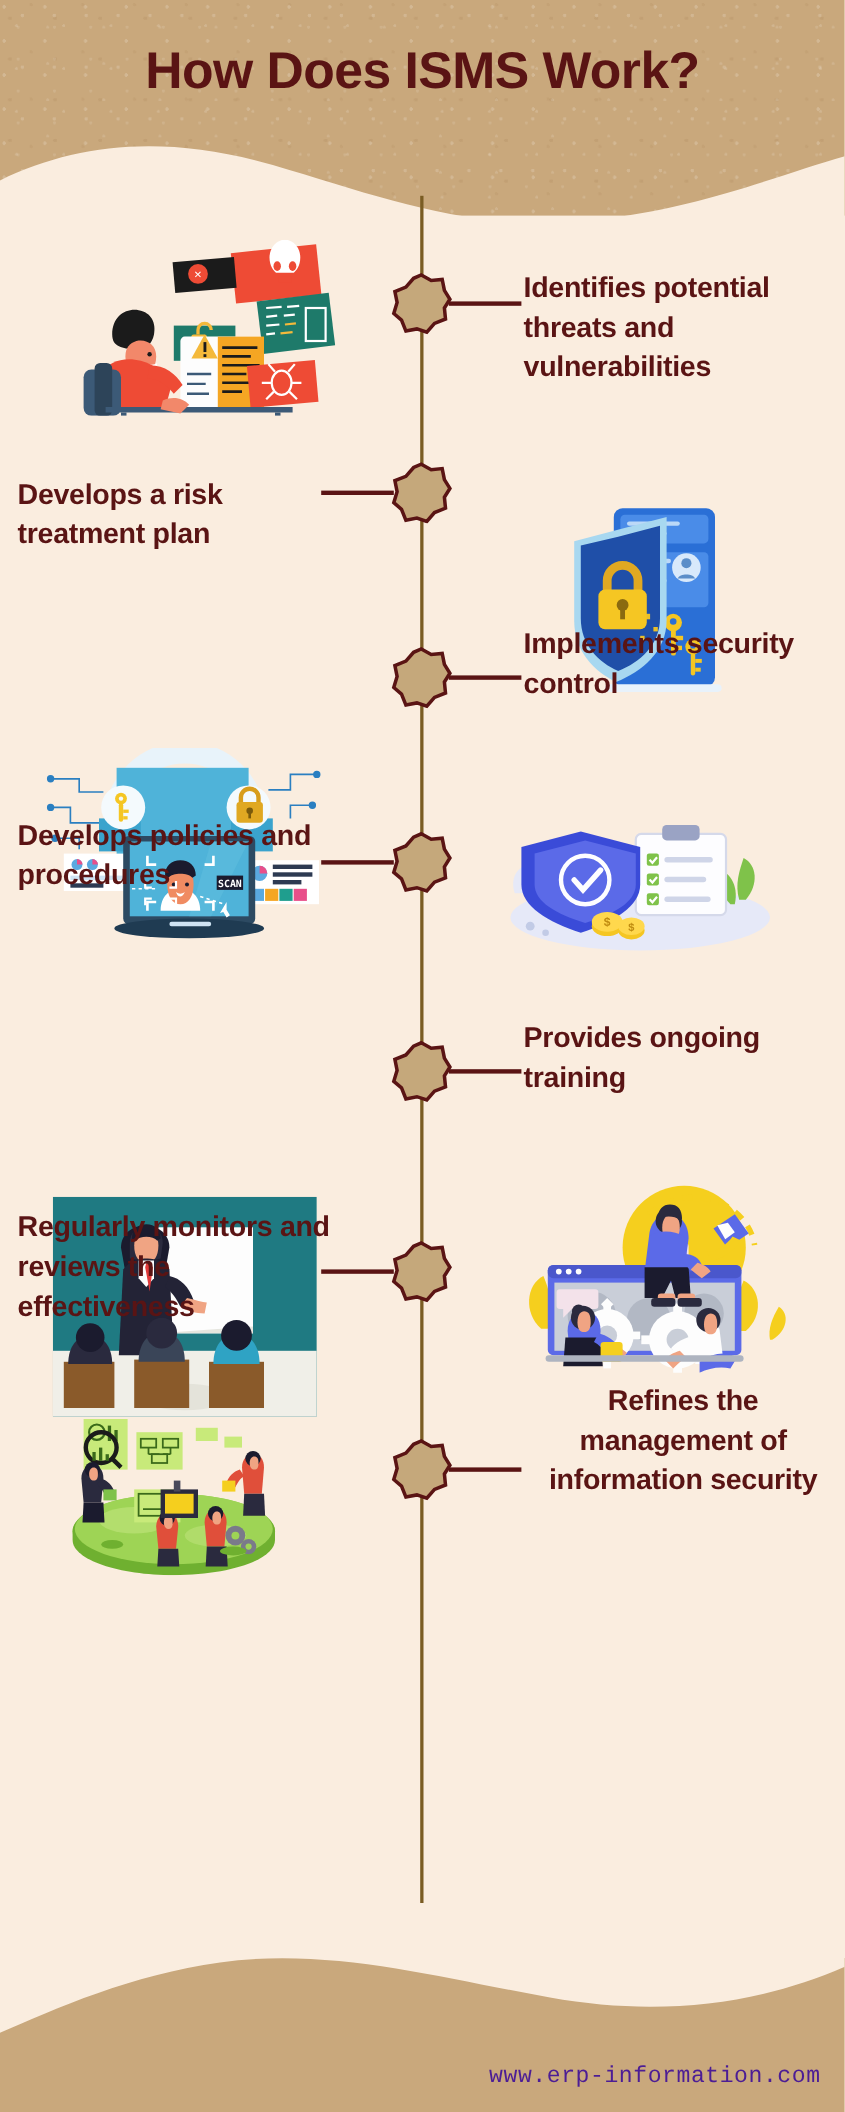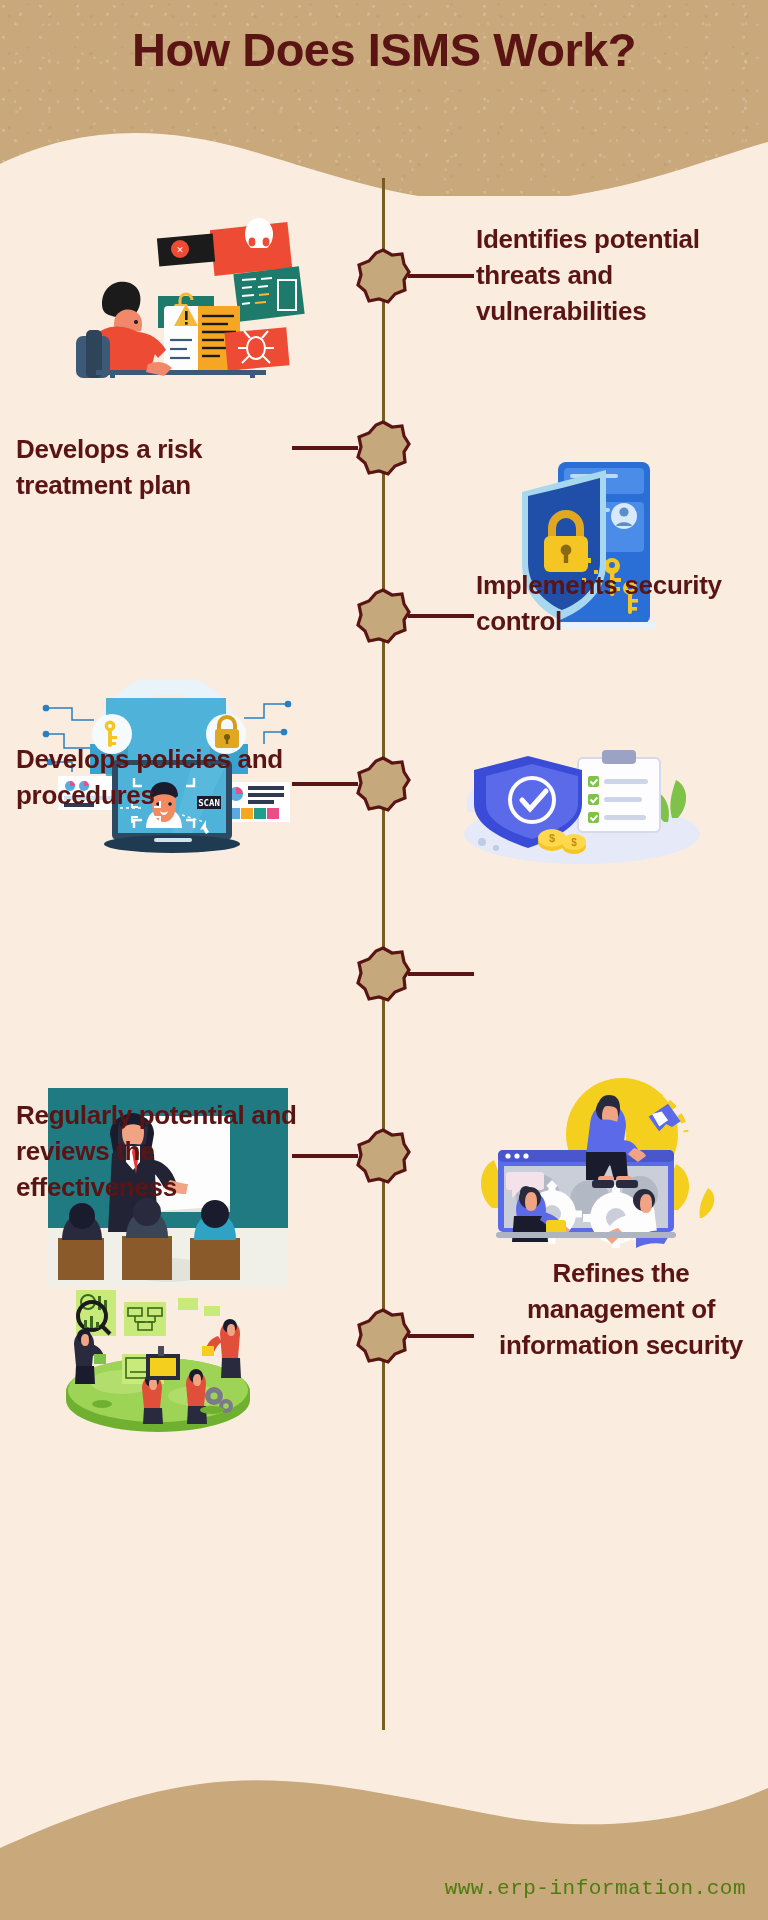--- a/index.html
+++ b/index.html
@@ -32,21 +32,21 @@
     opacity: .85;
   }
   .header h1 {
     position: relative;
     color: #5a1414;
     font-size: 47px;
     line-height: 1.18;
     font-weight: bold;
     text-align: center;
     letter-spacing: -0.5px;
-    padding-top: 22px;
+    padding-top: 36px;
   }
   .wave-top { position: absolute; left: 0; top: 120px; width: 768px; height: 110px; display:block; }
   .wave-bottom { position: absolute; left: 0; bottom: 0; width: 768px; height: 190px; }
 
   
   .spine {
     position: absolute; left: 382px; top: 178px; width: 3px; height: 1630px;
     background: #7a5c23;
   }
   .node {
@@ -74,21 +74,21 @@
   .art { position: absolute; z-index: 2; }
   .art svg { display: block; }
 
   
   .footer {
     position: absolute; left: 0; bottom: 0; width: 768px; height: 140px;
     background: #c9a87c;
   }
   .footer .url {
     position: absolute; right: 22px; bottom: 20px;
-    color: #4d7c0f;
+    color: #4c1d95;
     font-family: "Liberation Mono", "DejaVu Sans Mono", monospace;
     font-size: 21px;
     letter-spacing: 0.5px;
   }
 </style>
 </head>
 <body>
 
 <div class="page">
 
@@ -171,21 +171,21 @@
         <rect x="210" y="157" width="5" height="3" fill="#3c5a77"></rect>
       <path d="M108 146 c10-4 18-2 24 4 l-8 8 l-18-4z" fill="#f2886a"></path>
     </svg>
   </div>
   <div class="node" style="top:248px;">
     <svg viewBox="0 0 56 56">
         <path d="M28 2 L37 7 L47 6 L49 16 L54 24 L49 32 L50 42 L40 46 L33 54 L24 51 L14 53 L10 43 L3 37 L6 27 L4 17 L14 13 L21 5 Z" fill="#c5a87b" stroke="#5a1414" stroke-width="3.2"></path>
       </svg>
   </div>
   <div class="connector" style="left:408px; top:274px; width:66px;"></div>
-  <div class="txt right" style="top:222px;">Identifies potential threats and vulnerabilities</div>
+  <div class="txt right" style="top:244px;">Identifies potential threats and vulnerabilities</div>
 
   <div class="art" style="left:520px; top:452px;">
     <svg width="150" height="200" viewBox="0 0 150 200">
       <rect x="38" y="10" width="92" height="162" rx="8" fill="#2a6fd6"></rect>
       <rect x="44" y="16" width="80" height="26" rx="4" fill="#4a8ce8"></rect>
       <rect x="50" y="22" width="48" height="4" rx="2" fill="#bcd9f7"></rect>
       <rect x="50" y="31" width="36" height="4" rx="2" fill="#bcd9f7"></rect>
       <rect x="44" y="50" width="80" height="50" rx="4" fill="#4a8ce8"></rect>
       <circle cx="104" cy="64" r="13" fill="#d8e9fb"></circle>
         <circle cx="104" cy="60" r="4.6" fill="#5b8ec9"></circle>
@@ -416,20 +416,21 @@
         <circle cx="167" cy="126" r="14" fill="#1b1b2e"></circle>
       </g>
     </svg>
   </div>
   <div class="node" style="top:946px;">
     <svg viewBox="0 0 56 56">
         <path d="M28 2 L37 7 L47 6 L49 16 L54 24 L49 32 L50 42 L40 46 L33 54 L24 51 L14 53 L10 43 L3 37 L6 27 L4 17 L14 13 L21 5 Z" fill="#c5a87b" stroke="#5a1414" stroke-width="3.2"></path>
       </svg>
   </div>
   <div class="connector" style="left:408px; top:972px; width:66px;"></div>
+  <div class="txt right" style="top:926px;">Provides ongoing training</div>
 
   <div class="art" style="left:440px; top:1068px;">
     <svg width="290" height="180" viewBox="0 0 290 180">
       <circle cx="182" cy="66" r="56" fill="#f5cf1e"></circle>
       <path d="M150 36 a56 50 0 0 1 96 28" fill="none" stroke="#f5cf1e" stroke-width="5" stroke-dasharray="9 8"></path>
       <g fill="#f5cf1e">
         <path d="M52 140 c-16-14-14-40 2-48 c6 14 10 32 4 48z"></path>
         <path d="M62 144 c-6-22 8-40 22-40 c-2 16-8 30-16 40z"></path>
         <path d="M238 142 c16-14 14-38-2-46 c-6 14-10 32-4 46z"></path>
         <path d="M228 146 c6-22-8-38-22-38 c2 16 8 28 16 38z"></path>
@@ -513,21 +514,21 @@
       </g>
       <rect x="56" y="164" width="180" height="6" rx="3" fill="#aeb4c0"></rect>
     </svg>
   </div>
   <div class="node" style="top:1128px;">
     <svg viewBox="0 0 56 56">
         <path d="M28 2 L37 7 L47 6 L49 16 L54 24 L49 32 L50 42 L40 46 L33 54 L24 51 L14 53 L10 43 L3 37 L6 27 L4 17 L14 13 L21 5 Z" fill="#c5a87b" stroke="#5a1414" stroke-width="3.2"></path>
       </svg>
   </div>
   <div class="connector" style="left:292px; top:1154px; width:66px;"></div>
-  <div class="txt left" style="top:1098px;">Regularly potential and reviews the effectiveness</div>
+  <div class="txt left" style="top:1098px;">Regularly monitors and reviews the effectiveness</div>
 
   <div class="art" style="left:62px; top:1272px;">
     <svg width="190" height="160" viewBox="0 0 190 160">
       <ellipse cx="96" cy="120" rx="92" ry="34" fill="#8ec94a"></ellipse>
       <path d="M4 120 c0-18 42-32 92-32 c50 0 92 14 92 32 l0 8 c0 18-42 32-92 32 c-50 0-92-14-92-32z" fill="#6fb030"></path>
       <ellipse cx="96" cy="118" rx="90" ry="32" fill="#9ed455"></ellipse>
       <ellipse cx="60" cy="110" rx="32" ry="12" fill="#b8e073" opacity=".8"></ellipse>
       <ellipse cx="134" cy="124" rx="28" ry="10" fill="#b8e073" opacity=".7"></ellipse>
       <rect x="14" y="18" width="40" height="46" fill="#c8ea7a"></rect>
       <g>

